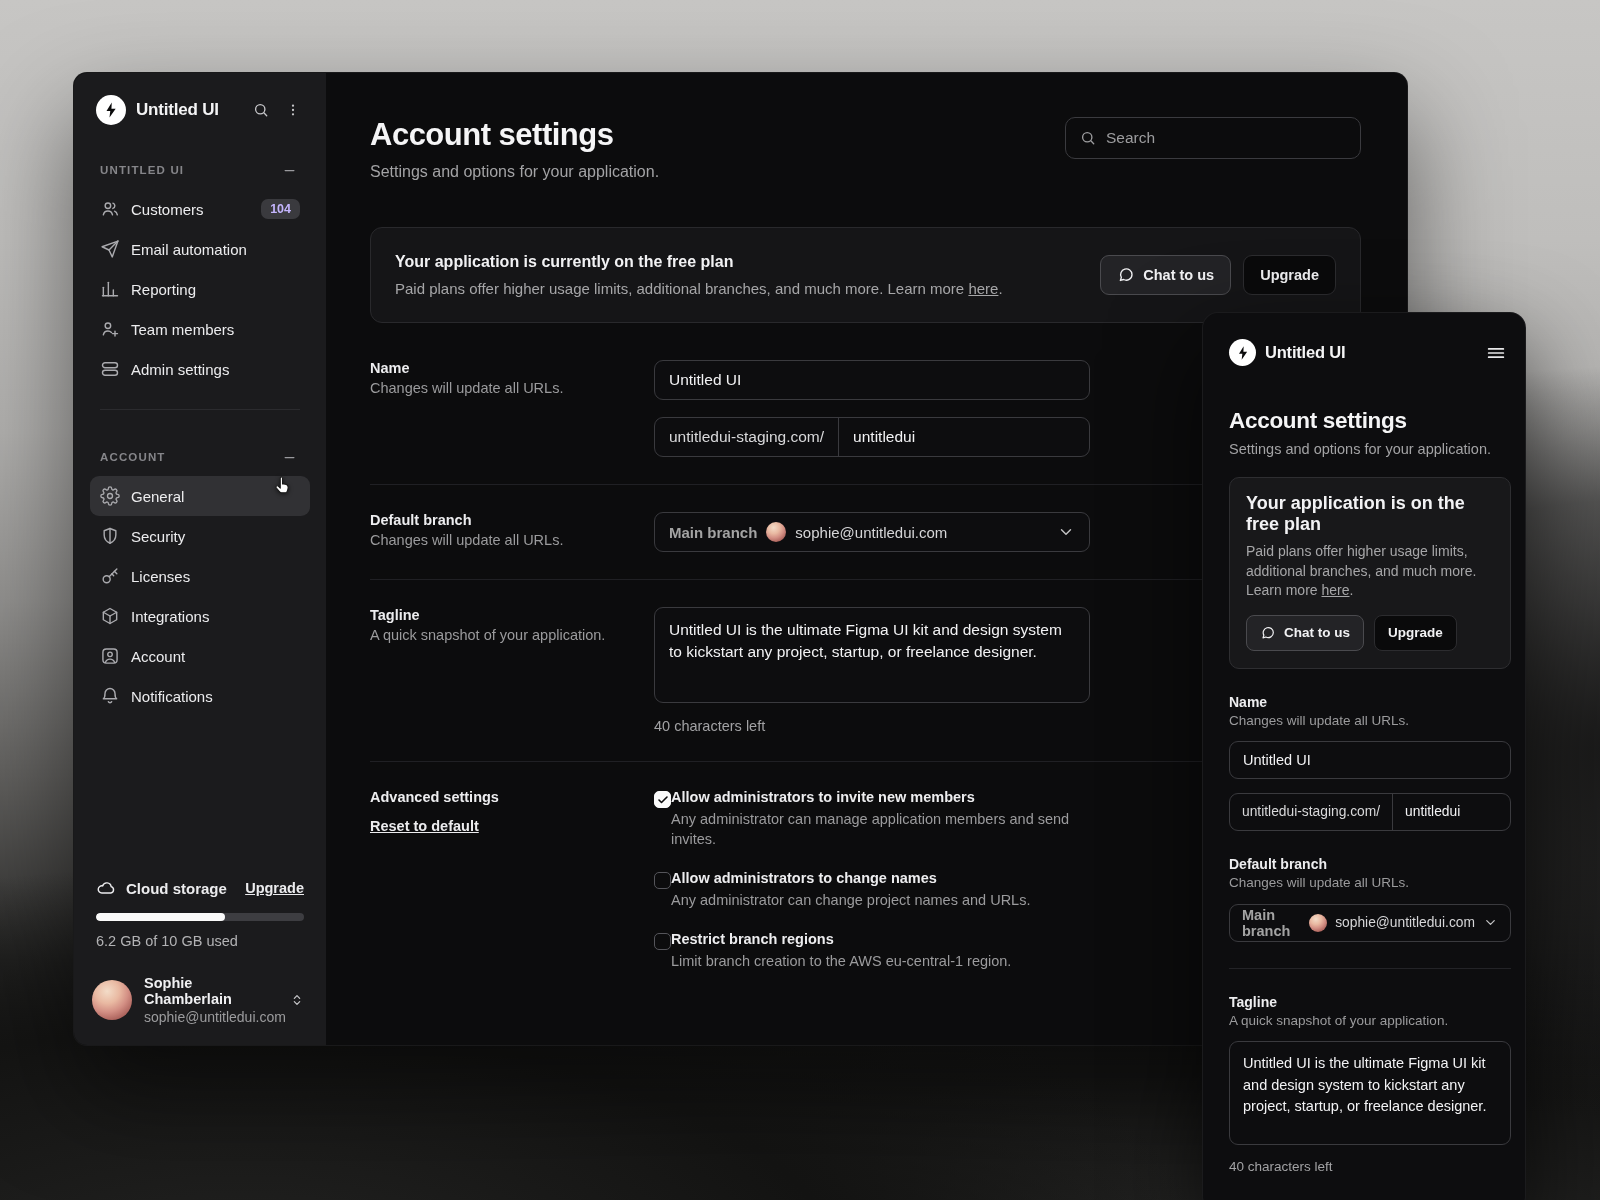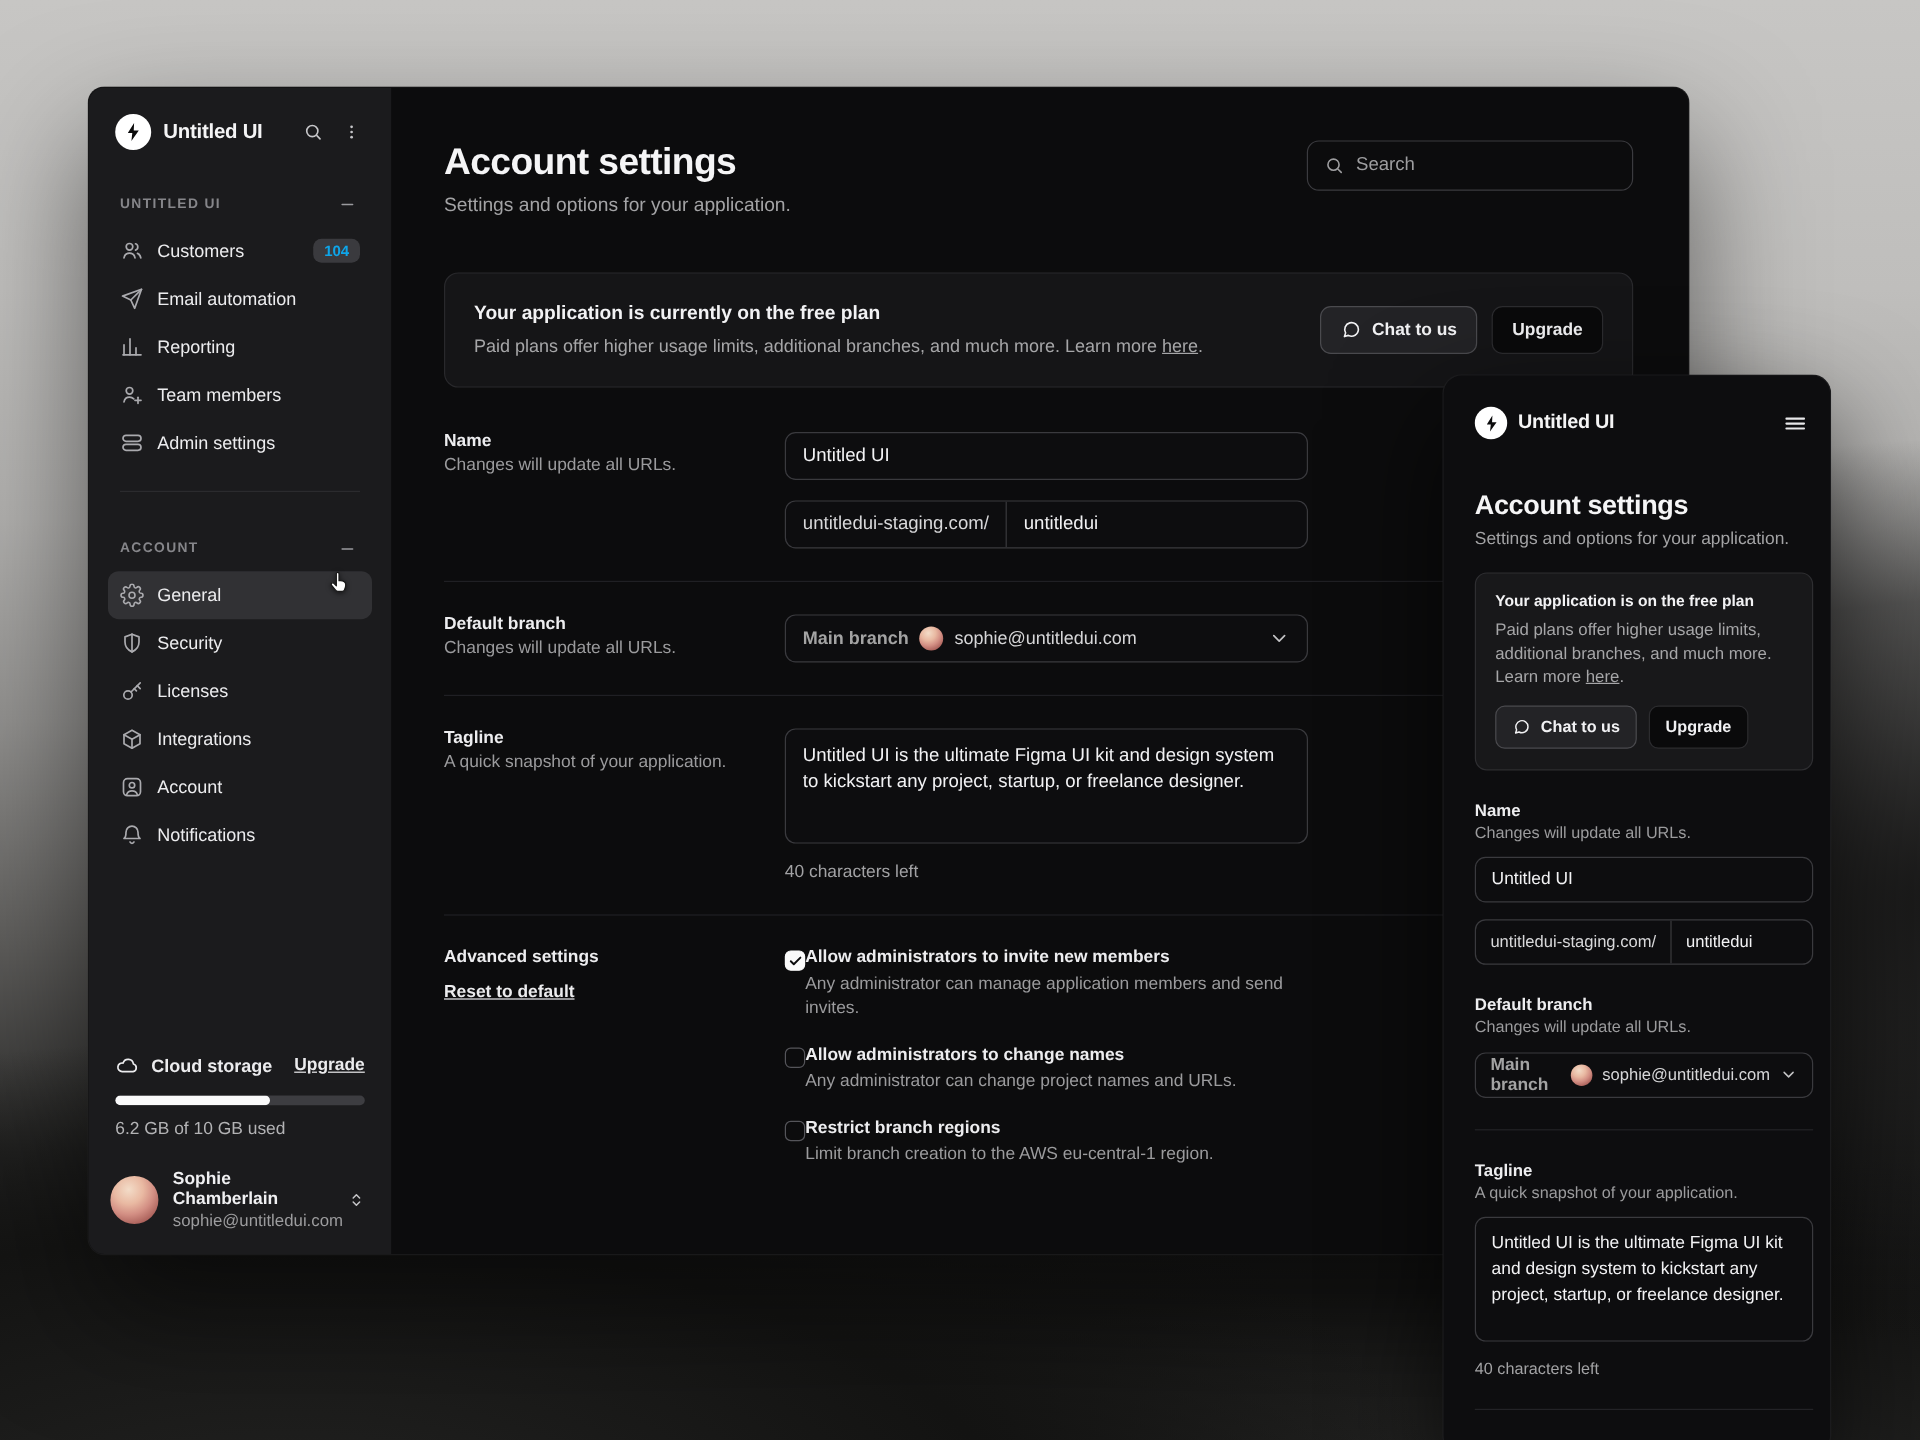--- a/index.html
+++ b/index.html
@@ -29,41 +29,41 @@
   .side-top{display:flex;align-items:center;gap:10px;padding:0 6px}
   .logo{width:30px;height:30px;border-radius:50%;background:#fff;display:flex;align-items:center;justify-content:center;flex-shrink:0}
   .brand{font-size:17px;font-weight:700;color:#f4f4f5;flex:1;letter-spacing:-.2px}
   .icon-btn{color:#c6c6c9;display:flex;align-items:center;justify-content:center;width:22px;height:22px}
   .section-head{display:flex;align-items:center;justify-content:space-between;color:#86868a;font-size:11.5px;font-weight:700;letter-spacing:1.15px;padding:0 10px;margin:34px 0 8px}
   .section-head:first-of-type{margin-top:38px}
   .section-head .icon-btn{color:#9a9a9e}
   .nav-item{display:flex;align-items:center;gap:11px;height:40px;padding:0 10px;border-radius:9px;color:#ececee;font-size:15px;font-weight:500;cursor:pointer}
   .nav-item svg{color:#aaaaae;flex-shrink:0}
   .nav-item.active{background:#313134}
-  .nav-badge{margin-left:auto;background:#3a3a3e;border-radius:7px;font-size:12.5px;font-weight:600;color:#0ea5e9;padding:2.5px 9px;line-height:1.2}
+  .nav-badge{margin-left:auto;background:#3a3a3e;border-radius:7px;font-size:12.5px;font-weight:600;color:#c4b5fd;padding:2.5px 9px;line-height:1.2}
   .side-divider{border-top:1px solid #2b2b2e;margin:20px 10px 2px}
   .storage{margin-top:auto}
   .storage-row{display:flex;align-items:center;gap:10px;padding:0 6px;color:#ececee}
   .storage-label{font-size:15px;font-weight:600;flex:1}
   .upgrade-link{font-size:14.5px;font-weight:600;color:#ececee;text-decoration:underline;cursor:pointer}
   .progress{margin:15px 6px 0;height:8px;border-radius:4px;background:#3d3d41;overflow:hidden}
   .progress-fill{height:100%;border-radius:4px;background:#fafafa}
   .usage{margin:12px 6px 0;font-size:14.5px;color:#b3b3b5}
   .profile{display:flex;align-items:center;gap:12px;margin-top:26px;padding:0 2px}
   .avatar{width:40px;height:40px;border-radius:50%;flex-shrink:0;background:radial-gradient(circle at 38% 28%,#f3dcc8 0%,#e9b9a2 32%,#d38f84 55%,#a85e58 80%,#7c413d 100%)}
   .profile-info{flex:1;min-width:0}
   .profile-name{font-size:14.5px;font-weight:700;color:#f0f0f2}
   .profile-email{font-size:14px;color:#9c9c9e;margin-top:2px}
 
   
   .main{flex:1;padding:44px 46px 0 44px;position:relative;min-width:0}
   .main-head{display:flex;justify-content:space-between;align-items:flex-start}
   .page-title{font-size:31px;font-weight:700;color:#f5f5f6;letter-spacing:-.5px}
   .page-sub{margin-top:10px;font-size:16px;color:#a3a3a5}
-  .search-box{width:272px;height:42px;border:1px solid #3b3b3f;border-radius:10px;display:flex;align-items:center;gap:9px;padding:0 13px;color:#9d9d9f}
+  .search-box{width:296px;height:42px;border:1px solid #3b3b3f;border-radius:10px;display:flex;align-items:center;gap:9px;padding:0 13px;color:#9d9d9f}
   .search-box input{background:none;border:none;outline:none;color:#e8e8ea;font-size:15.5px;width:100%;font-family:inherit}
   .search-box input::placeholder{color:#9d9d9f}
   .banner{margin-top:46px;border:1px solid #29292c;background:#151517;border-radius:12px;padding:25px 24px;display:flex;align-items:center;justify-content:space-between;gap:20px}
   .banner-title{font-size:16px;font-weight:700;color:#f2f2f4}
   .banner-body{margin-top:9px;font-size:15px;color:#a6a6a8}
   .u-link{text-decoration:underline;cursor:pointer}
   .banner-actions{display:flex;gap:12px;flex-shrink:0}
   .btn{display:inline-flex;align-items:center;gap:8px;height:40px;padding:0 16px;border-radius:9px;font-size:14.5px;font-weight:600;color:#f1f1f3;cursor:pointer;white-space:nowrap}
   .btn-secondary{background:#232326;border:1px solid #4a4a4e}
   .btn-dark{background:#0a0a0b;border:1px solid #2c2c2f}
@@ -98,21 +98,21 @@
     background:#0d0d0f;border-radius:16px;border:1px solid rgba(255,255,255,.06);
     box-shadow:0 35px 90px rgba(0,0,0,.65);
     padding:26px 14px 0 26px;overflow:hidden;
   }
   .panel-head{display:flex;align-items:center;gap:9px;padding-right:4px}
   .panel-head .logo{width:27px;height:27px}
   .panel-brand{font-size:16.5px;font-weight:700;color:#f4f4f5;flex:1;letter-spacing:-.2px}
   .panel-title{margin-top:42px;font-size:22.5px;font-weight:700;color:#f5f5f6;letter-spacing:-.3px}
   .panel-sub{margin-top:7px;font-size:14.5px;color:#a3a3a5}
   .panel-card{margin-top:20px;background:#18181a;border:1px solid #2e2e31;border-radius:10px;padding:15px 16px 17px}
-  .panel-card-title{font-size:13px;font-weight:700;color:#f2f2f4}
+  .panel-card-title{font-size:18px;font-weight:700;color:#f2f2f4}
   .panel-card-body{margin-top:7px;font-size:14px;color:#a6a6a8;line-height:1.4}
   .panel-card-actions{margin-top:14px;display:flex;gap:10px}
   .btn-sm{height:36px;padding:0 13px;font-size:13.5px;border-radius:8px}
   .panel-field-label{margin-top:25px;font-size:14px;font-weight:700;color:#ededef}
   .panel-hint{margin-top:3px;font-size:13.5px;color:#9b9b9d}
   .panel-input{margin-top:13px;width:100%;height:38px;background:#0d0d0f;border:1px solid #3a3a3e;border-radius:9px;padding:0 13px;color:#f2f2f4;font-size:14.5px;font-family:inherit;outline:none}
   .panel-url{display:flex;height:38px;border:1px solid #3a3a3e;border-radius:9px;overflow:hidden;margin-top:14px;background:#0d0d0f}
   .panel-url .url-prefix{font-size:13.8px;padding:0 12px}
   .panel-url .url-value{font-size:13.8px;padding:0 12px}
   .panel-select{margin-top:14px;height:38px;border:1px solid #3a3a3e;border-radius:9px;display:flex;align-items:center;gap:8px;padding:0 12px;cursor:pointer}

